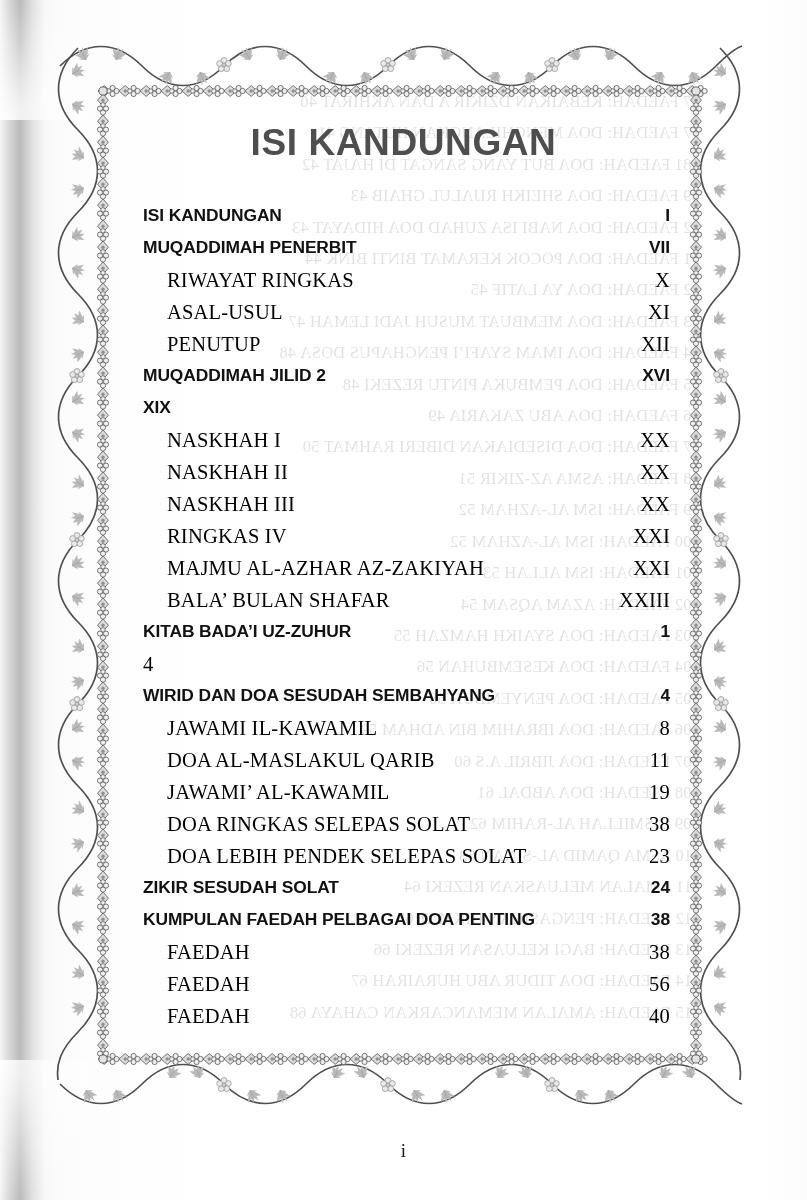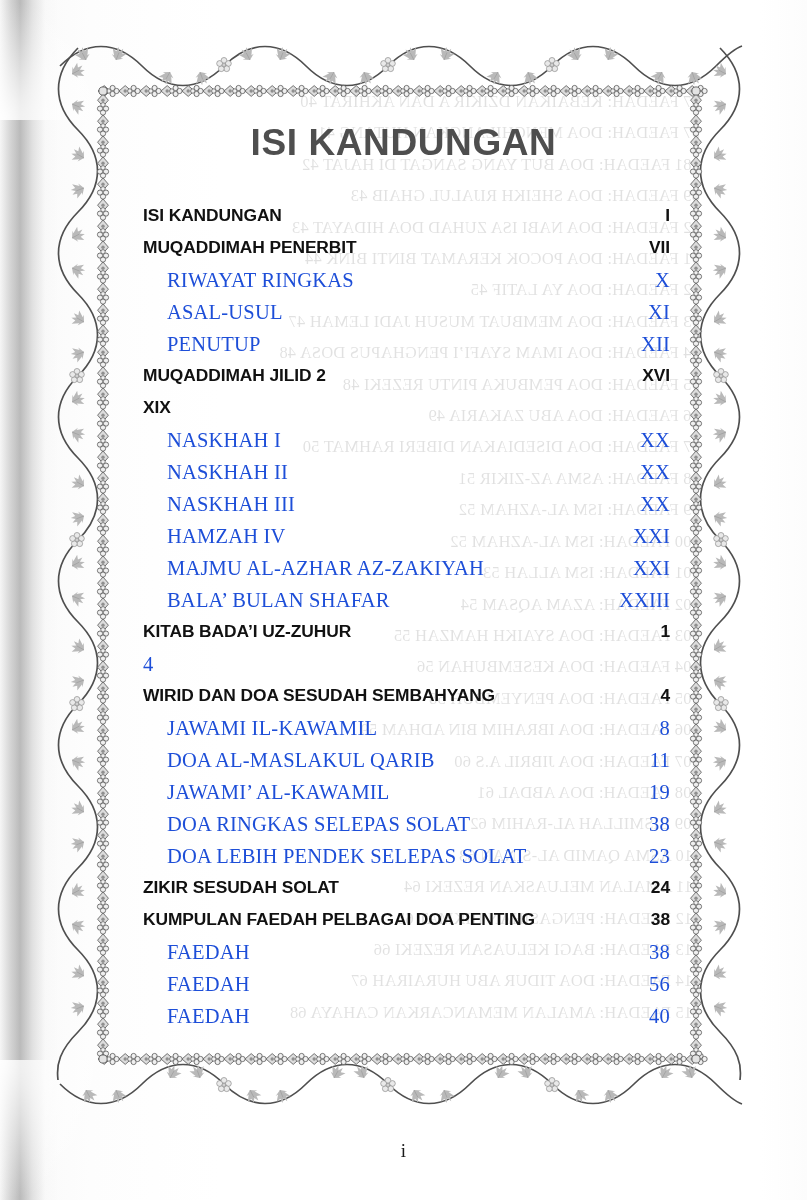--- a/index.html
+++ b/index.html
@@ -130,21 +130,21 @@
     letter-spacing: -0.1px;
     color: #111111;
   }
   
   .toc-row.sub .toc-label,
   .toc-row.sub .toc-page {
     font-family: "Liberation Serif", serif;
     font-weight: normal;
     font-size: 20.5px;
     letter-spacing: 0.2px;
-    color: #1d4ed8;
+    color: #000000;
   }
   .toc-row.sub .toc-label { padding-left: 24px; }
 
   .folio {
     position: absolute;
     left: 0;
     top: 1140px;
     width: 807px;
     text-align: center;
     font-family: "Liberation Serif", serif;
@@ -563,21 +563,21 @@
         </div>
         <div class="toc-row sub">
           <span class="toc-label">NASKHAH II</span>
           <span class="toc-page">XX</span>
         </div>
         <div class="toc-row sub">
           <span class="toc-label">NASKHAH III</span>
           <span class="toc-page">XX</span>
         </div>
         <div class="toc-row sub">
-          <span class="toc-label">HAMZAH IV</span>
+          <span class="toc-label">RINGKAS IV</span>
           <span class="toc-page">XXI</span>
         </div>
         <div class="toc-row sub">
           <span class="toc-label">MAJMU AL-AZHAR AZ-ZAKIYAH</span>
           <span class="toc-page">XXI</span>
         </div>
         <div class="toc-row sub">
           <span class="toc-label">BALA’ BULAN SHAFAR</span>
           <span class="toc-page">XXIII</span>
         </div>

